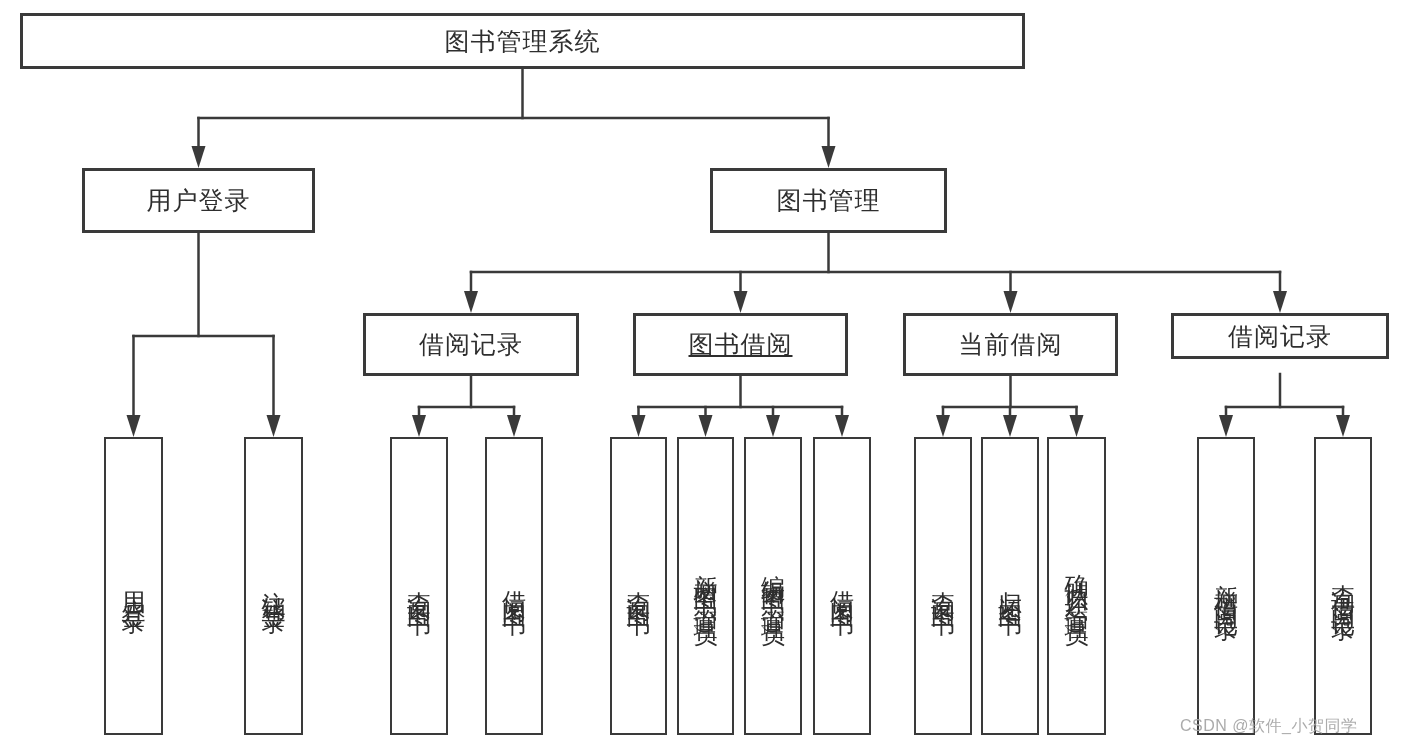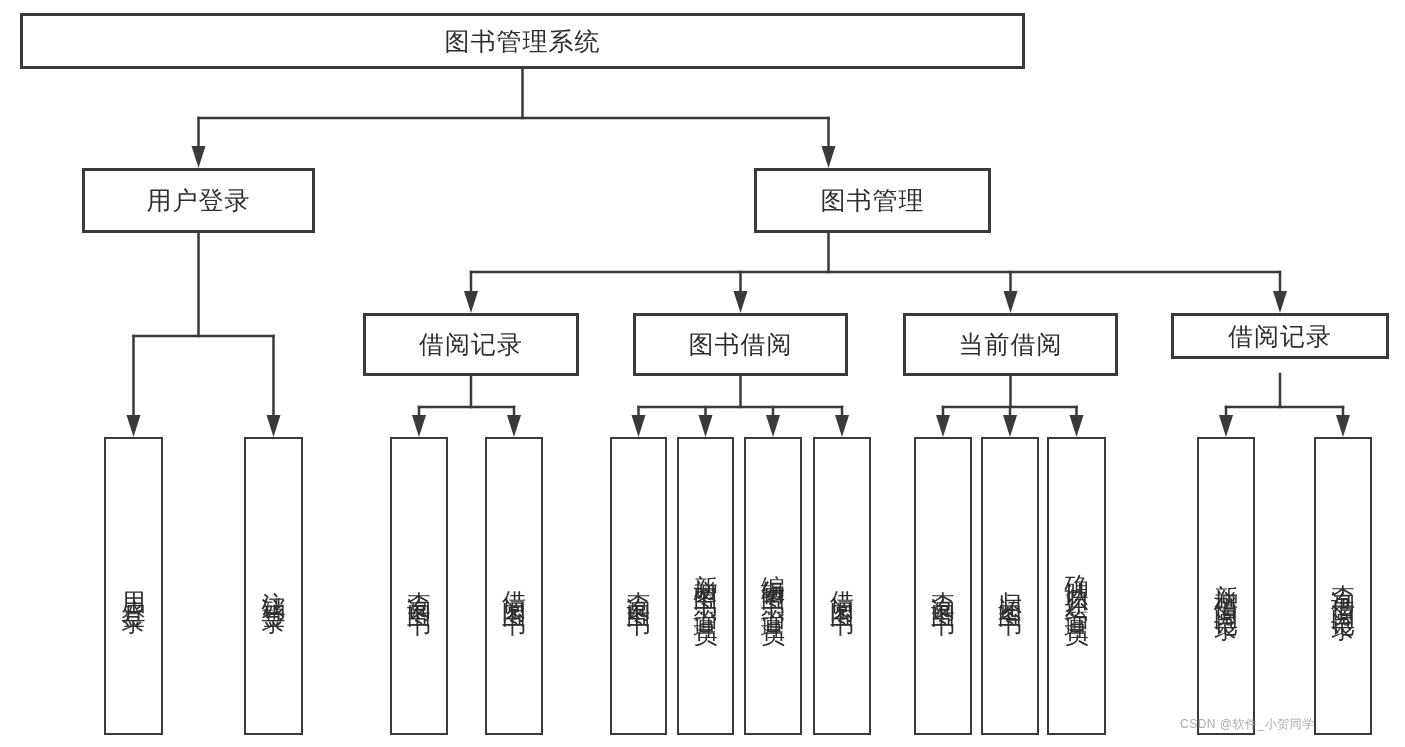--- a/index.html
+++ b/index.html
@@ -46,21 +46,21 @@
     writing-mode: vertical-rl;
     font-size: 24px;
     letter-spacing: 7px;
     line-height: 1;
     white-space: nowrap;
   }
   .watermark {
     position: absolute;
     left: 1180px;
     top: 716px;
-    font-size: 12px;
+    font-size: 16px;
     color: rgba(166, 166, 166, 0.95);
     white-space: nowrap;
     z-index: 5;
     letter-spacing: 0.5px;
   }
 </style>
 </head>
 <body>
 
 <div class="diagram">
@@ -131,28 +131,28 @@
     </g>
   </svg>
 
   <div class="box" style="left:20px; top:13px; width:1005px; height:56px;">
     <span class="hlabel">图书管理系统</span>
   </div>
 
   <div class="box" style="left:82px; top:168px; width:233px; height:65px;">
     <span class="hlabel">用户登录</span>
   </div>
-  <div class="box" style="left:710px; top:168px; width:237px; height:65px;margin-left:44px;">
+  <div class="box" style="left:710px; top:168px; width:237px; height:65px;">
     <span class="hlabel">图书管理</span>
   </div>
 
   <div class="box" style="left:363px; top:313px; width:216px; height:63px;">
     <span class="hlabel">借阅记录</span>
   </div>
-  <div class="box" style="left:633px; top:313px; width:215px; height:63px;">
+  <div class="box" style="left:633px; top:313px; width:215px; height:63px;text-decoration:underline;">
     <span class="hlabel">图书借阅</span>
   </div>
   <div class="box" style="left:903px; top:313px; width:215px; height:63px;font-family:Liberation Serif, serif;">
     <span class="hlabel">当前借阅</span>
   </div>
   <div class="box" style="left:1171px; top:313px; width:218px; height:46px;">
     <span class="hlabel">借阅记录</span>
   </div>
 
   <div class="box vbox" style="left:104px; width:59px;">

